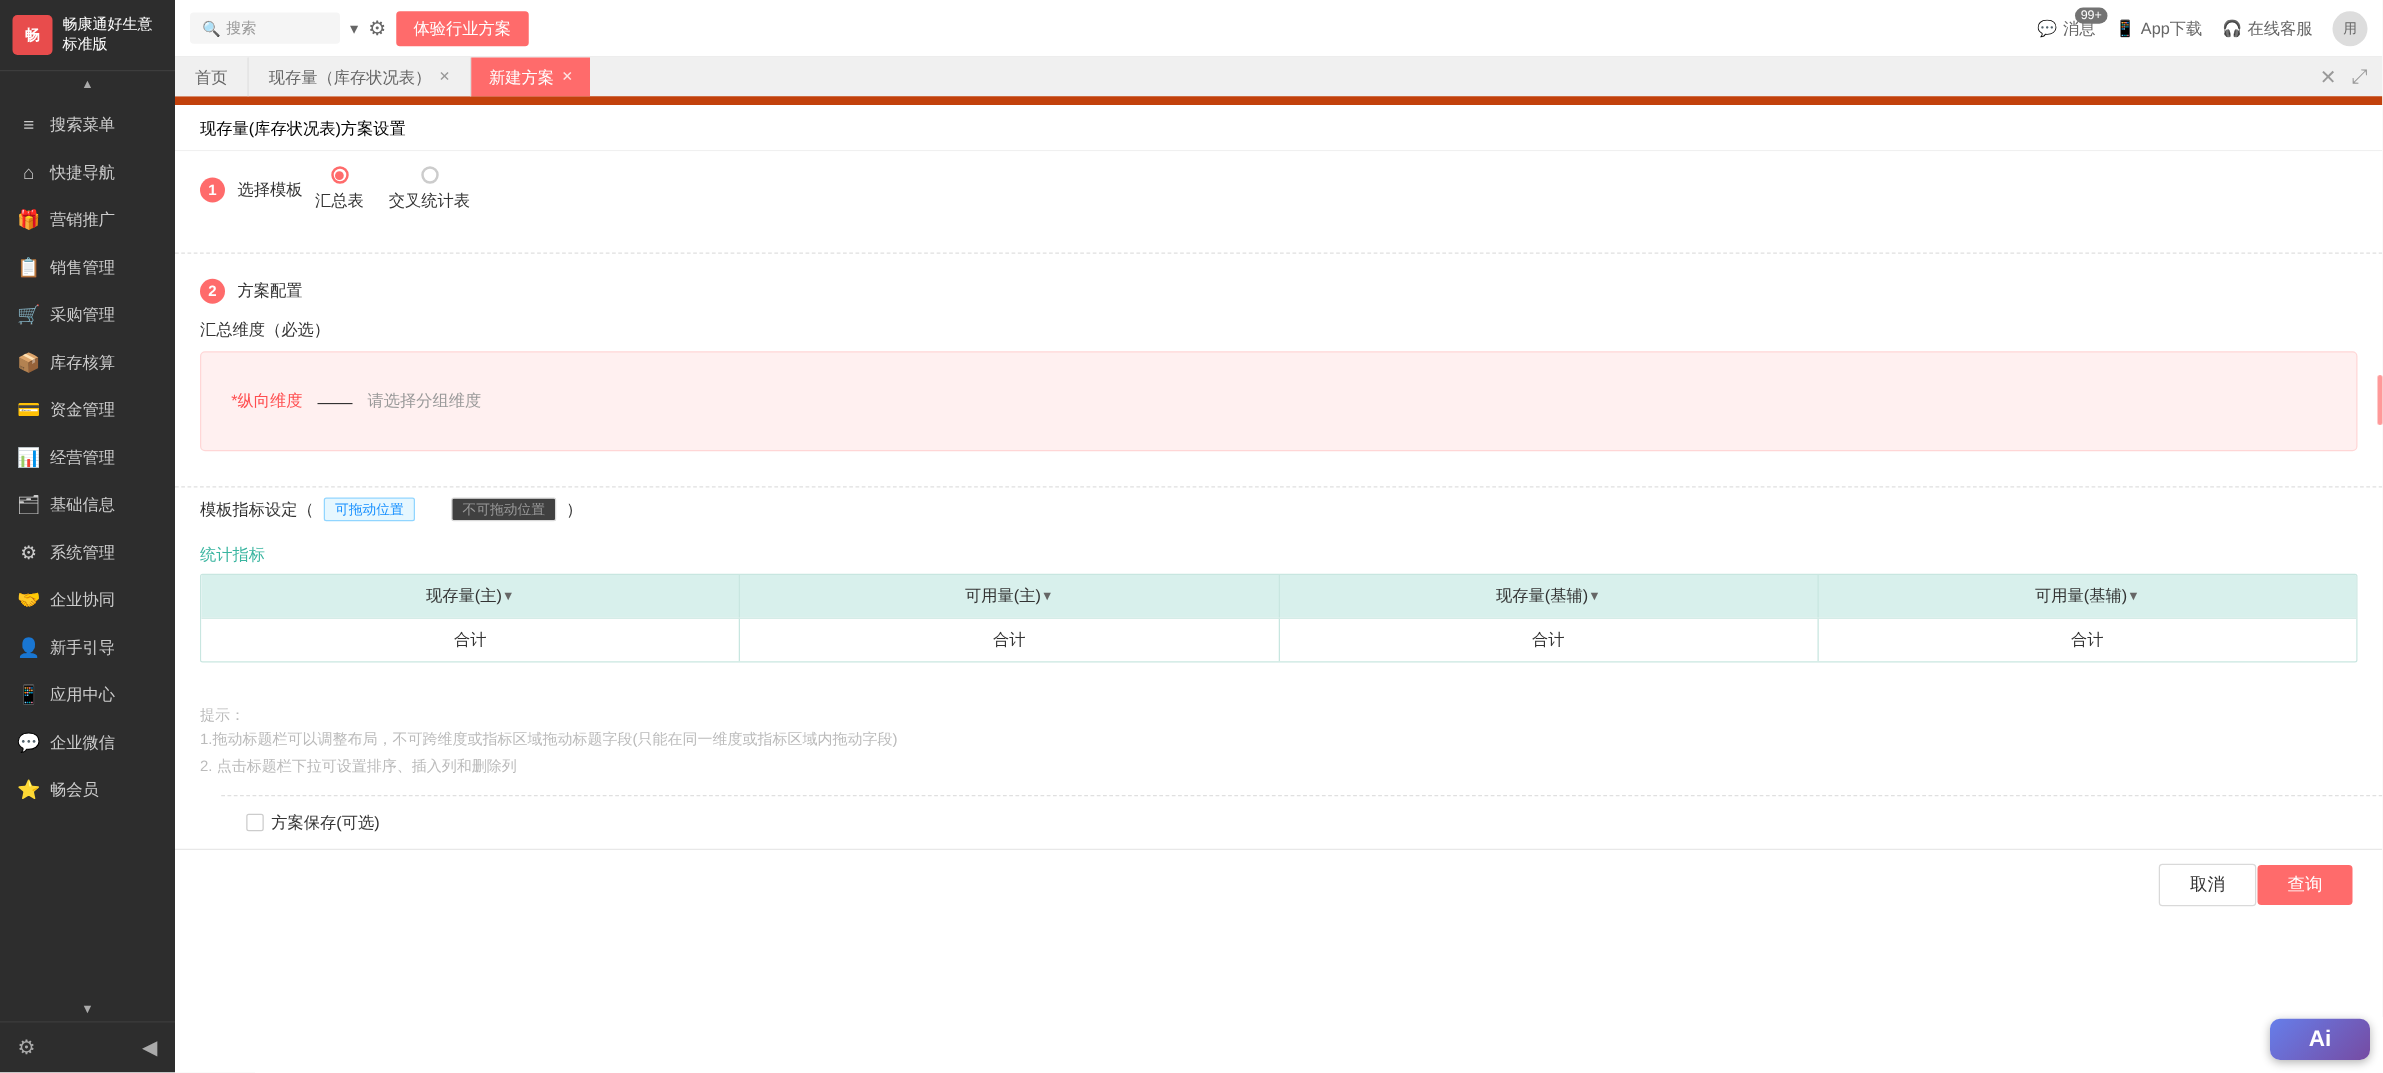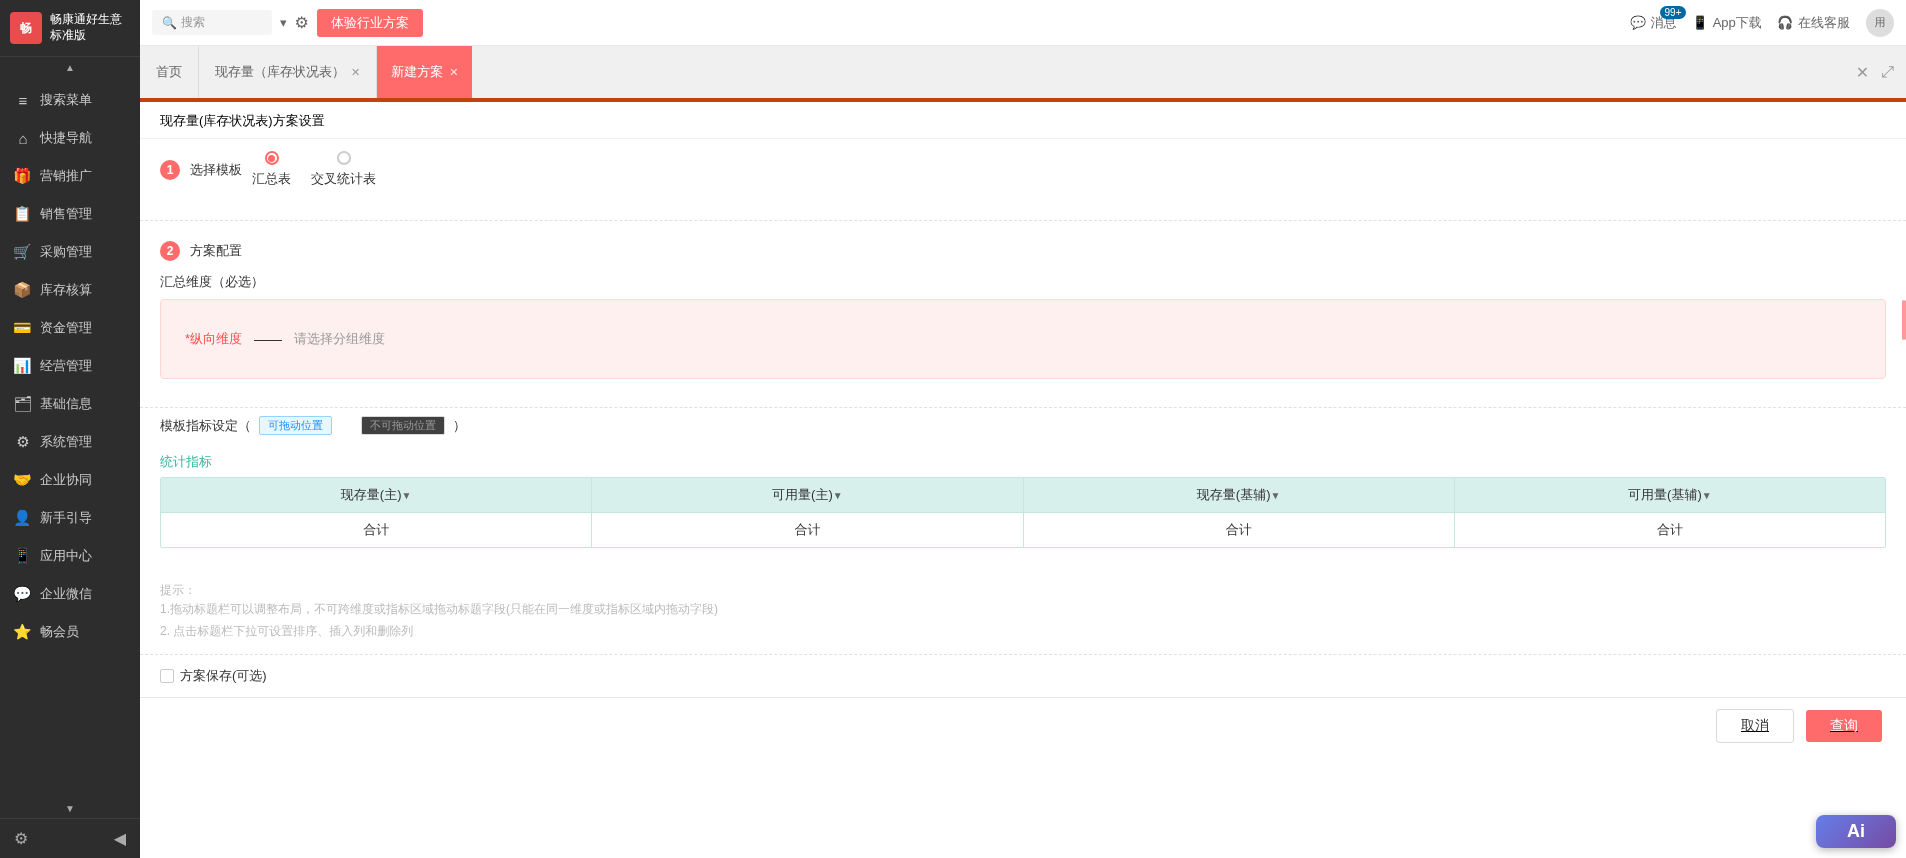--- a/index.html
+++ b/index.html
@@ -79,34 +79,34 @@
     .topbar-dropdown { color: #666; cursor: pointer; }
     .topbar-gear { color: #666; cursor: pointer; font-size: 16px; }
     .topbar-trial {
       background: #ff6b6b; color: white;
       padding: 5px 14px; border-radius: 3px;
       font-size: 13px; cursor: pointer; border: none;
     }
     .topbar-right { margin-left: auto; display: flex; align-items: center; gap: 16px; }
     .topbar-badge-item { display: flex; align-items: center; gap: 4px; color: #666; font-size: 13px; cursor: pointer; position: relative; }
     .badge {
-      background: #0369a1; color: white; font-size: 10px;
+      background: #737373; color: white; font-size: 10px;
       border-radius: 8px; padding: 1px 5px; min-width: 18px; text-align: center;
       position: absolute; top: -8px; right: -10px;
     }
     .topbar-avatar { width: 28px; height: 28px; border-radius: 50%; background: #ddd; overflow: hidden; display: flex; align-items: center; justify-content: center; color: #666; font-size: 11px; }
 
     
     .tabbar {
-      height: 56px;
+      height: 38px;
       background: #f0f0f0;
       display: flex;
       align-items: center;
       padding: 0 0 0 0;
-      border-bottom: 4px solid #c2410c;
+      border-bottom: 7px solid #c2410c;
       flex-shrink: 0;
     }
     .tab {
       display: flex; align-items: center; gap: 6px;
       padding: 8px 16px;
       font-size: 13px; cursor: pointer;
       border-right: 1px solid #ddd;
       height: 100%;
       background: #f0f0f0; color: #666;
     }
@@ -219,40 +219,39 @@
       flex: 1; display: flex; align-items: center; justify-content: center;
       padding: 8px 12px; font-size: 13px; color: #333;
       border-right: 1px solid #c8e6e0;
     }
     .stats-col-body:last-child { border-right: none; }
 
     .tips-section { padding: 4px 20px 12px; }
     .tips-title { color: #bbb; font-size: 12px; }
     .tips-text { color: #bbb; font-size: 12px; line-height: 1.8; }
 
-    .save-section { padding: 12px 20px; border-top: 1px dashed #e0e0e0; }
+    .save-section { padding: 12px 20px; border-top: 1px dashed #e0e0e0; margin-left: 37px; }
     .save-checkbox { display: flex; align-items: center; gap: 6px; cursor: pointer; }
     .checkbox-box {
       width: 14px; height: 14px; border: 1px solid #ccc; border-radius: 2px;
       display: flex; align-items: center; justify-content: center;
     }
     .save-label { font-size: 13px; color: #333; }
 
     
     .footer-bar {
       height: 56px;
       background: #fff;
       border-top: 1px solid #e8e8e8;
       display: flex;
       align-items: center;
       justify-content: flex-end;
       padding: 0 24px;
-      gap: 12px;
+      gap: 1px;
       flex-shrink: 0;
-      text-decoration: underline;
     }
     .btn-cancel {
       padding: 7px 24px;
       border: 1px solid #d9d9d9;
       background: #fff;
       border-radius: 3px;
       font-size: 14px;
       color: #333;
       cursor: pointer;
     }

